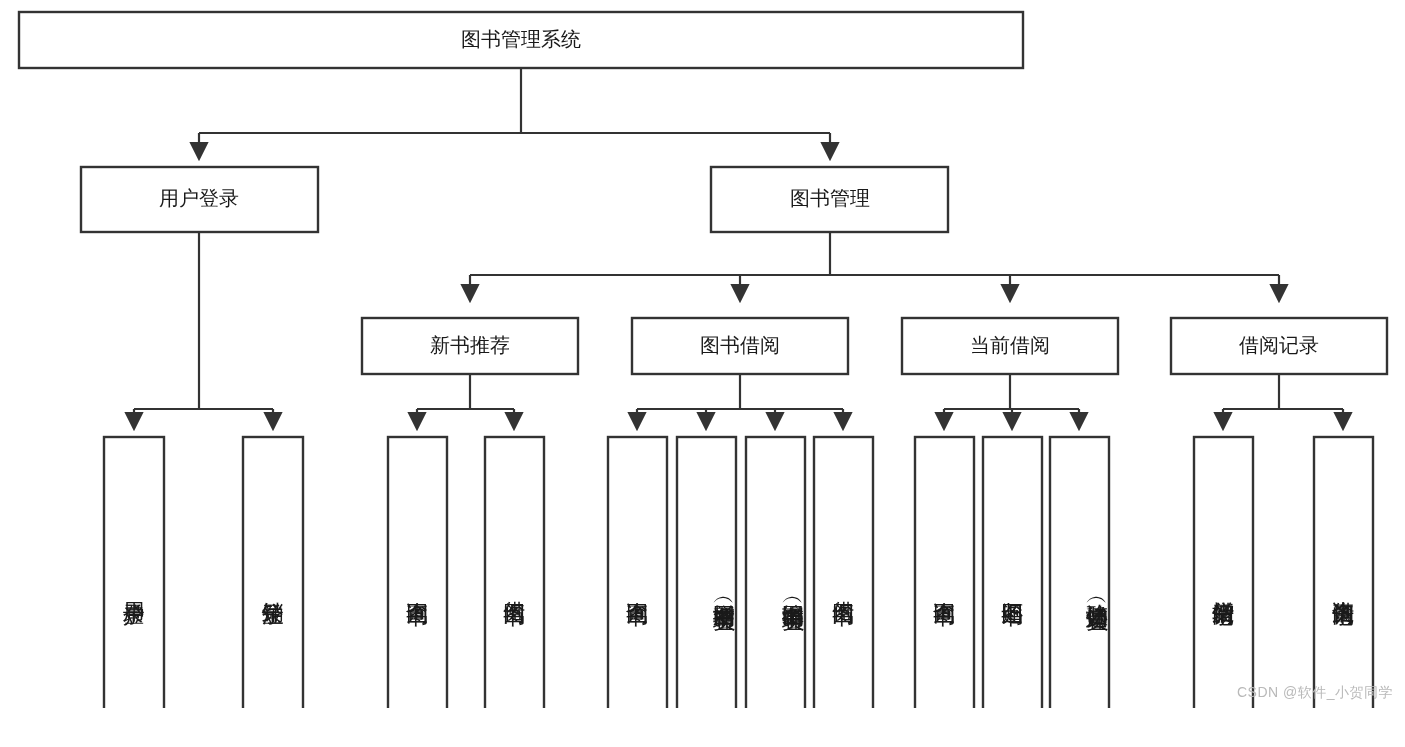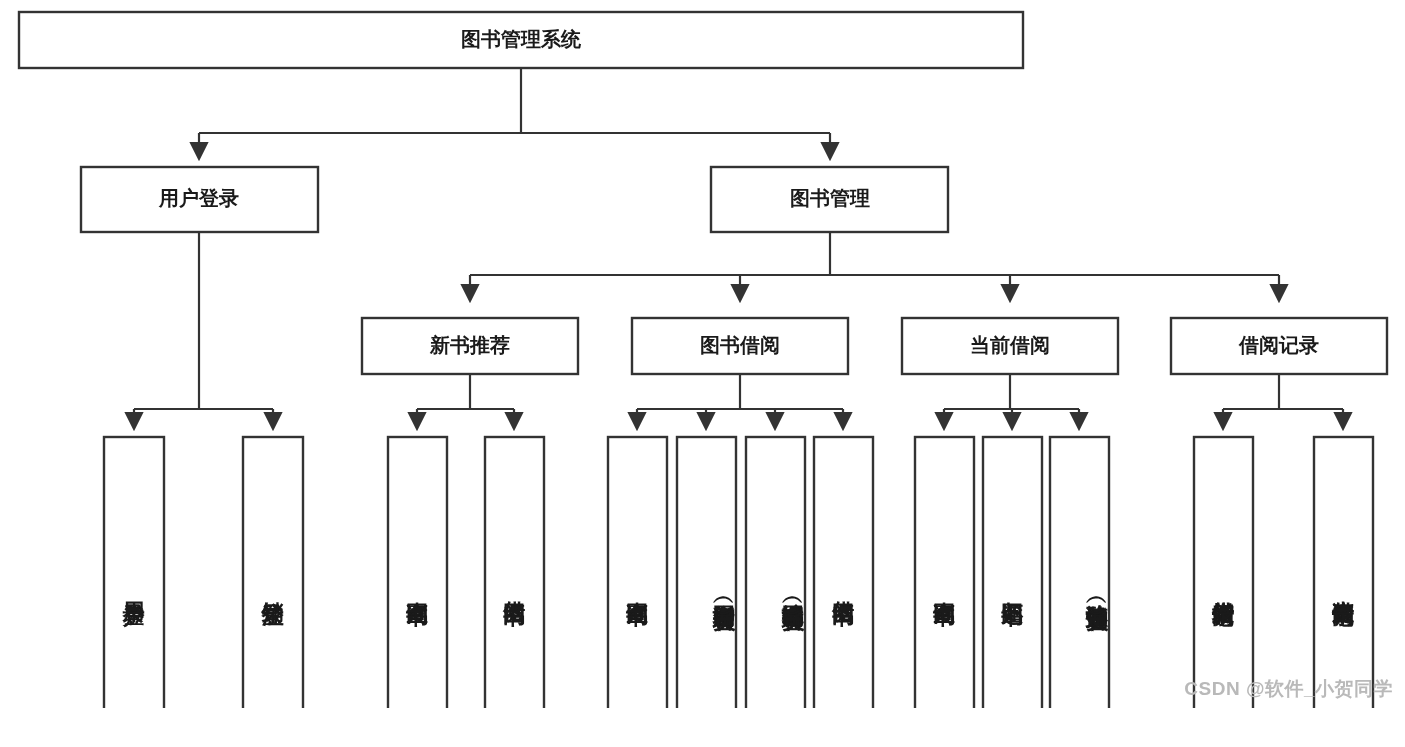--- a/index.html
+++ b/index.html
@@ -10,21 +10,20 @@
   }
   body {
     font-family: "Liberation Sans", "DejaVu Sans", sans-serif;
   }
   #diagram-root {
     position: relative;
     width: 1405px;
     height: 708px;
     background: #ffffff;
     overflow: hidden;
-    font-weight: bold;
   }
   svg#flow {
     position: absolute;
     left: 0;
     top: 0;
     width: 1405px;
     height: 747px;
     display: block;
   }
   .node-rect {
@@ -64,21 +63,21 @@
     text-align: center;
     letter-spacing: 1px;
     pointer-events: none;
     box-sizing: border-box;
   }
   .watermark {
     position: absolute;
     right: 12px;
     bottom: 6px;
     font-family: "Liberation Sans", "DejaVu Sans", sans-serif;
-    font-size: 19px;
+    font-size: 14px;
     color: #b9b9b9;
     letter-spacing: 0.5px;
     white-space: nowrap;
   }
 </style>
 </head>
 <body>
 
 <div id="diagram-root">
 

